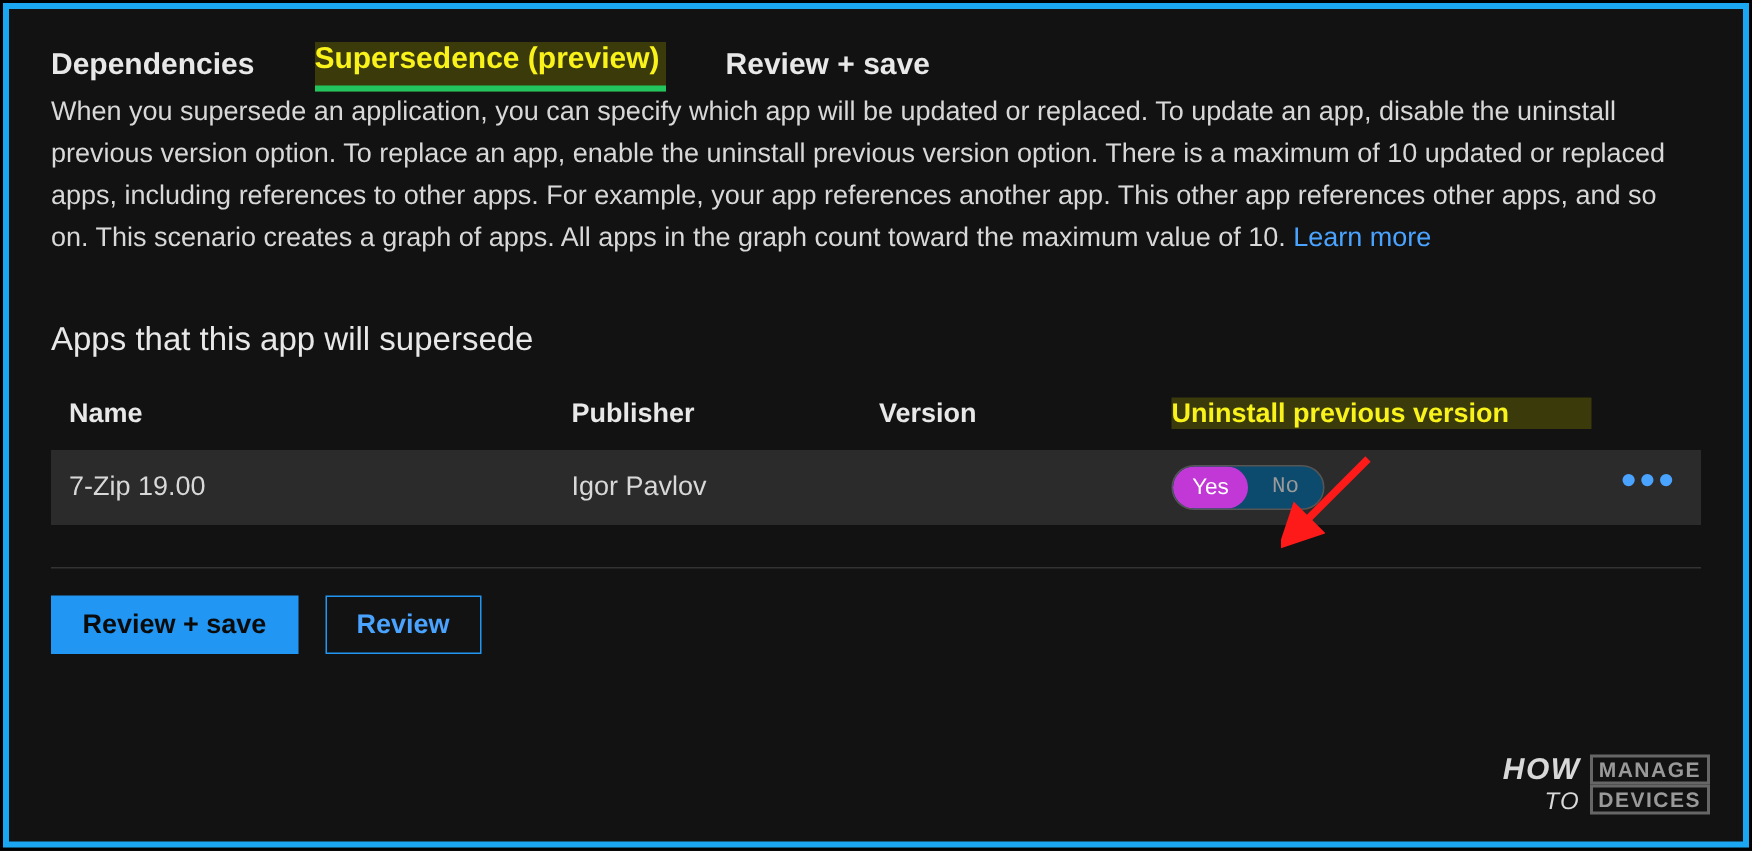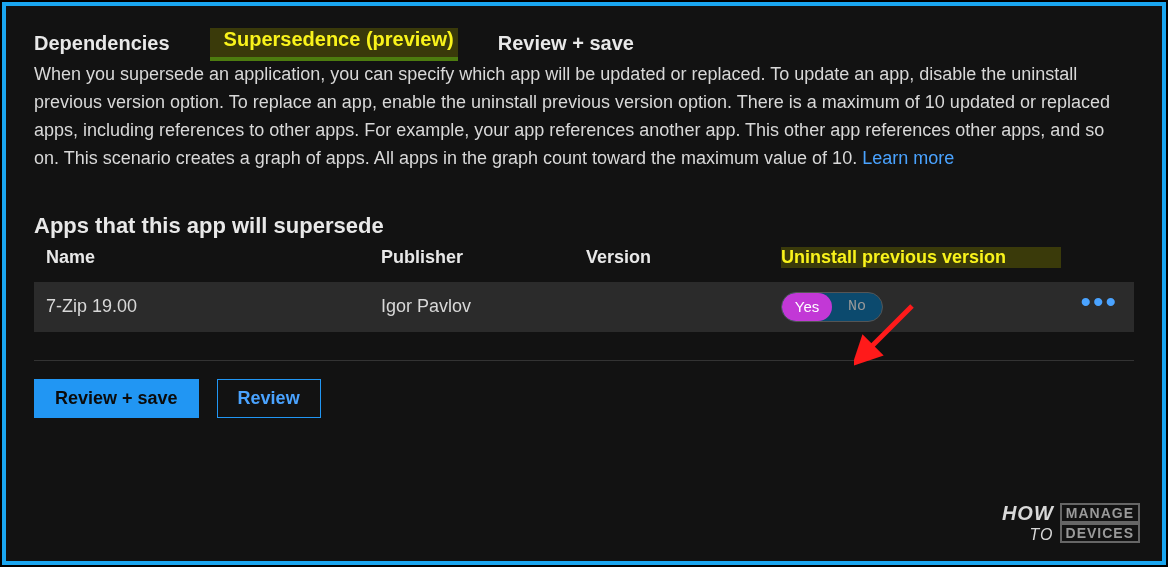--- a/index.html
+++ b/index.html
@@ -27,38 +27,39 @@
   .tab {
     color: #e8e8e8;
     font-size: 20px;
     font-weight: 600;
     padding-bottom: 6px;
     cursor: pointer;
   }
   .tab.active {
     color: #f9f31b;
     background: #3a3a0a;
-    border-bottom: 4px solid #4d7c0f;
-    padding-left: 14px; padding-right: 4px;
+    border-bottom: 4px solid #22c55e;
+    padding-left: 0; padding-right: 4px;
   }
   .desc {
     color: #d8d8d8;
     font-size: 18px;
     line-height: 1.55;
     max-width: 1100px;
   }
   .learn-link {
     color: #4aa3ff;
     cursor: pointer;
   }
   .section-title {
     color: #e8e8e8;
     font-size: 22px;
-    font-weight: 700;
+    font-weight: 400;
     margin-top: 40px;
+    margin-bottom: 18px;
   }
   .table {
     width: 100%;
   }
   .thead {
     display: flex;
     padding: 8px 12px;
     color: #e8e8e8;
     font-size: 18px;
     font-weight: 600;

